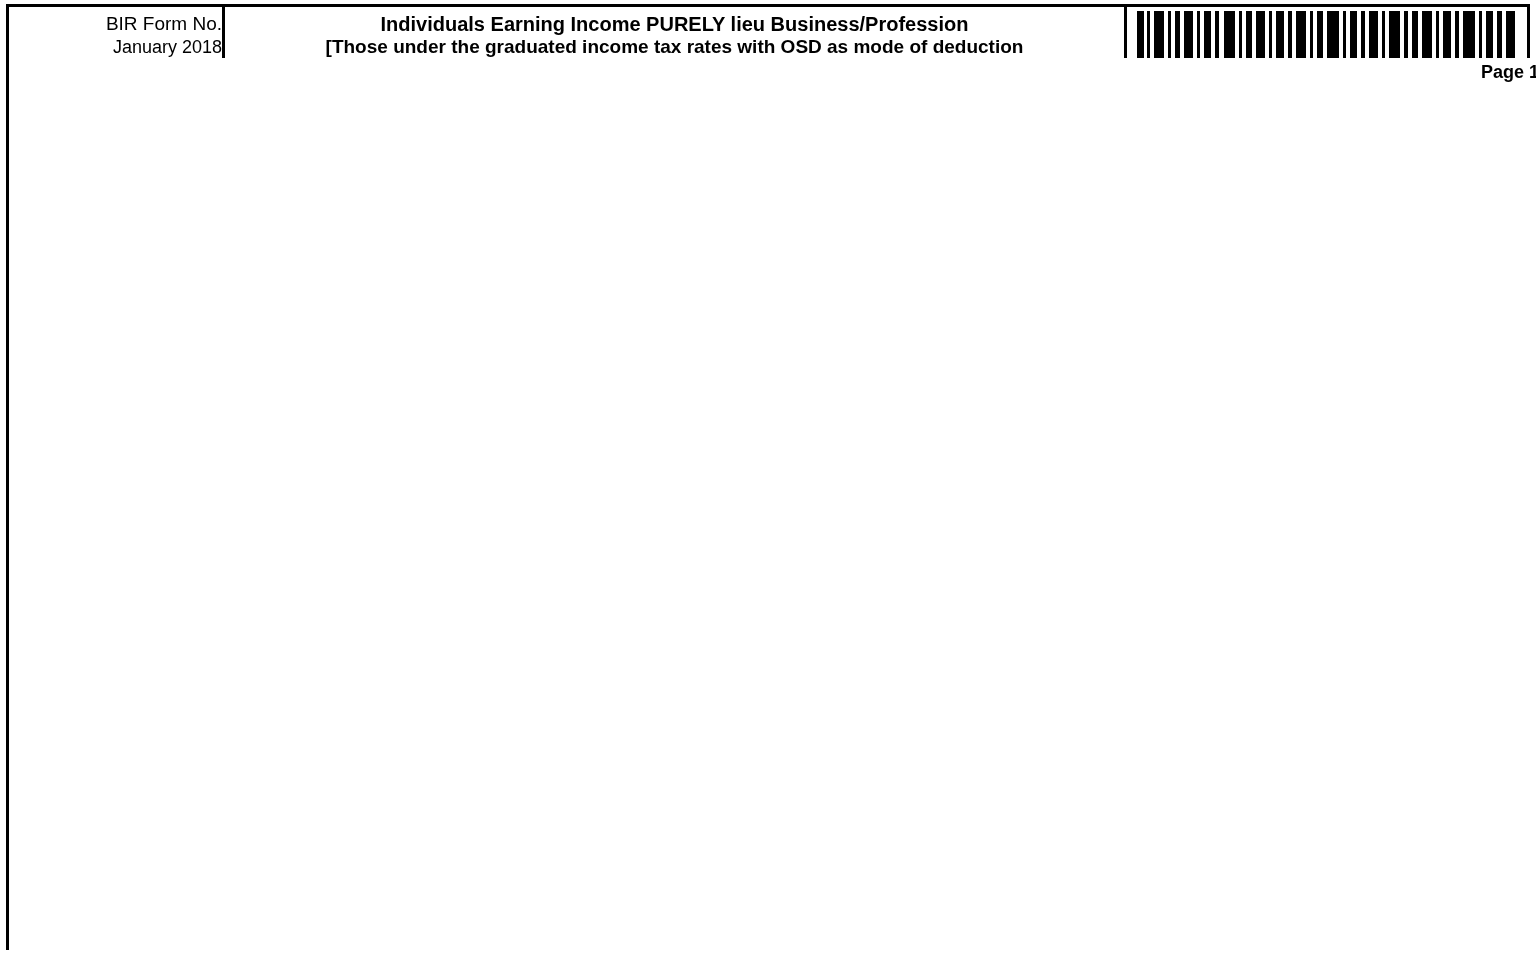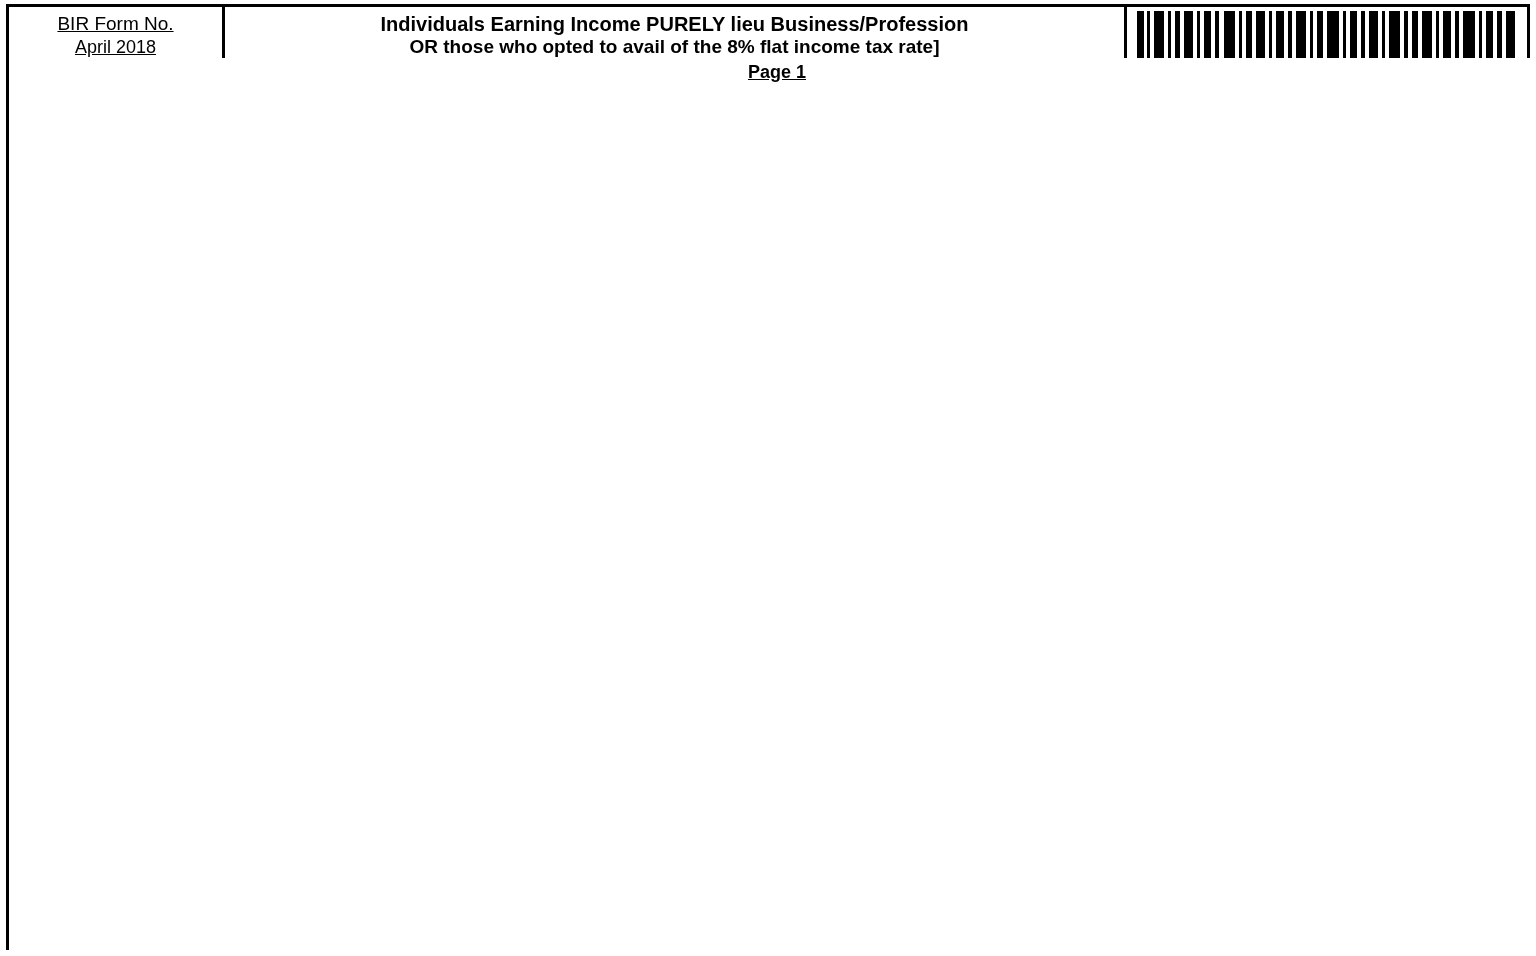--- a/index.html
+++ b/index.html
@@ -24,23 +24,22 @@
 
   
   .header {
     display: flex;
     border-bottom: 3px solid #000;
     height: 170px;
   }
   .hdr-left {
     width: 216px;
     border-right: 3px solid #000;
-    text-align: center;
+    text-align: right;
     padding-top: 6px;
-    text-decoration: underline;
   }
   .hdr-left .lbl { font-size: 19px; }
   .hdr-left .formno {
     font-size: 46px; font-weight: bold; letter-spacing: 1px;
     line-height: 1.05; margin-top: 2px;
   }
   .hdr-left .date { font-size: 18px; margin-top: 2px; }
   .hdr-left .page { font-size: 18px; font-weight: bold; }
 
   .hdr-mid {
@@ -134,25 +133,26 @@
 </style>
 </head>
 <body>
 
 <div class="page">
  <div class="outer">
 
   <div class="header">
     <div class="hdr-left">
       <div class="lbl">BIR Form No.</div>
-      <div class="date">April 2018</div>
+      <div class="date">January 2018</div>
       <div class="page">Page 1</div>
     </div>
     <div class="hdr-mid">
       <div class="t2">Individuals Earning Income PURELY lieu Business/Profession</div>
+      <div class="t3">[Those under the graduated income tax rates with OSD as mode of deduction</div>
       <div class="t4">OR those who opted to avail of the 8% flat income tax rate]</div>
       <div class="t5">Enter all required information in CAPITAL LETTERS using BLACK ink.  Mark applicable boxes with an "X".</div>
       <div class="t6">Two copies must be filed with the BIR and one held by the Tax Filer.</div>
     </div>
     <div class="hdr-right">
       <svg class="barcode" viewBox="0 0 384 126">
         <rect x="0" y="0" width="384" height="126" fill="#fff"></rect>
         <g fill="#000">
           <rect x="2" y="0" width="7" height="126"></rect>
               <rect x="12" y="0" width="3" height="126"></rect>

